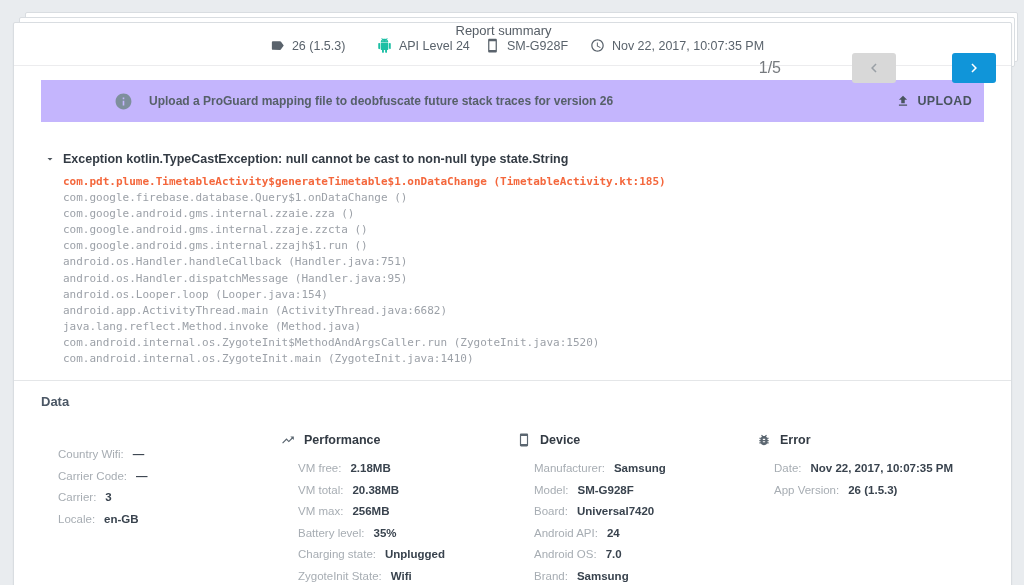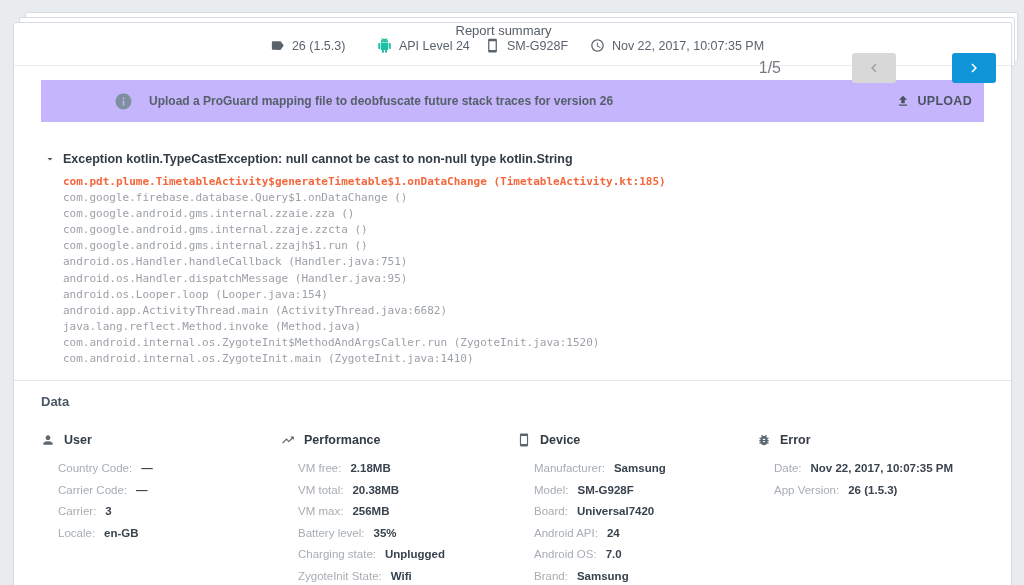--- a/index.html
+++ b/index.html
@@ -140,42 +140,34 @@
     </button>
   </div>
 
   <div class="exception">
     <div class="exc-header">
       <span class="icon" id="caret-icon">
           <svg width="12" height="12" viewBox="0 0 24 24" fill="currentColor">
             <path d="M7 10l5 5 5-5z"></path>
           </svg>
         </span>
-      <span class="exc-title">Exception kotlin.TypeCastException: null cannot be cast to non-null type kotlin.String</span>
+      <span class="exc-title">Exception kotlin.TypeCastException: null cannot be cast to non-null type state.String</span>
     </div>
     <div class="frames" id="frames"><div class="frame highlight">com.pdt.plume.TimetableActivity$generateTimetable$1.onDataChange (TimetableActivity.kt:185)</div><div class="frame">com.google.firebase.database.Query$1.onDataChange ()</div><div class="frame">com.google.android.gms.internal.zzaie.zza ()</div><div class="frame">com.google.android.gms.internal.zzaje.zzcta ()</div><div class="frame">com.google.android.gms.internal.zzajh$1.run ()</div><div class="frame">android.os.Handler.handleCallback (Handler.java:751)</div><div class="frame">android.os.Handler.dispatchMessage (Handler.java:95)</div><div class="frame">android.os.Looper.loop (Looper.java:154)</div><div class="frame">android.app.ActivityThread.main (ActivityThread.java:6682)</div><div class="frame">java.lang.reflect.Method.invoke (Method.java)</div><div class="frame">com.android.internal.os.ZygoteInit$MethodAndArgsCaller.run (ZygoteInit.java:1520)</div><div class="frame">com.android.internal.os.ZygoteInit.main (ZygoteInit.java:1410)</div></div>
   </div>
 
   <div class="divider"></div>
 
   <div class="data-section">
     <div class="data-title">Data</div>
     <div class="columns" id="columns">
         <div class="col c0">
-          <div class="col-header">
-            <span class="icon ">
-              <svg width="14" height="14" viewBox="0 0 24 24" fill="currentColor">
-                <path d="M12 12c2.21 0 4-1.79 4-4s-1.79-4-4-4-4 1.79-4 4 1.79 4 4 4zm0 2c-2.67 0-8 1.34-8 4v2h16v-2c0-2.66-5.33-4-8-4z"></path>
-              </svg>
-            </span>
-            <span>User</span>
-          </div>
-          <div class="col-rows">
-            <div class="row">
-              <span class="row-label">Country Code:</span>
+          <div class="col-rows">
+            <div class="row">
+              <span class="row-label">Country Wifi:</span>
               <span class="row-value">—</span>
             </div>
             <div class="row">
               <span class="row-label">Carrier Code:</span>
               <span class="row-value">—</span>
             </div>
             <div class="row">
               <span class="row-label">Carrier:</span>
               <span class="row-value">3</span>
             </div>

